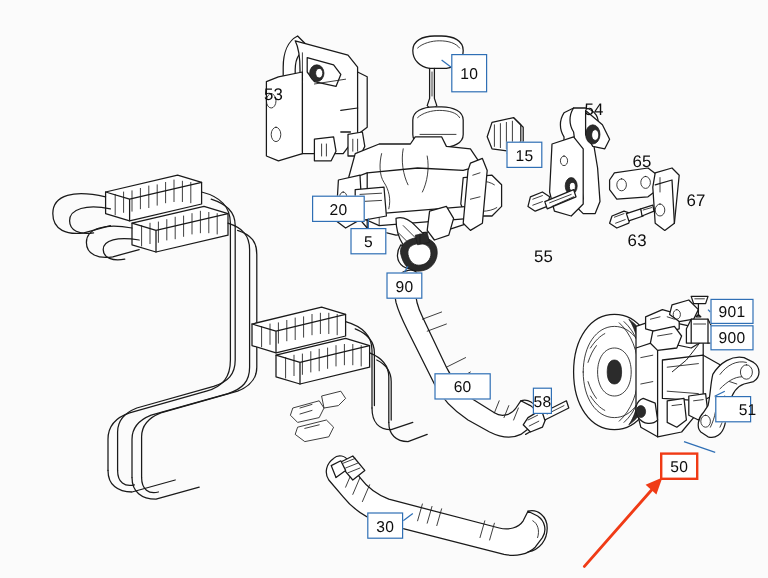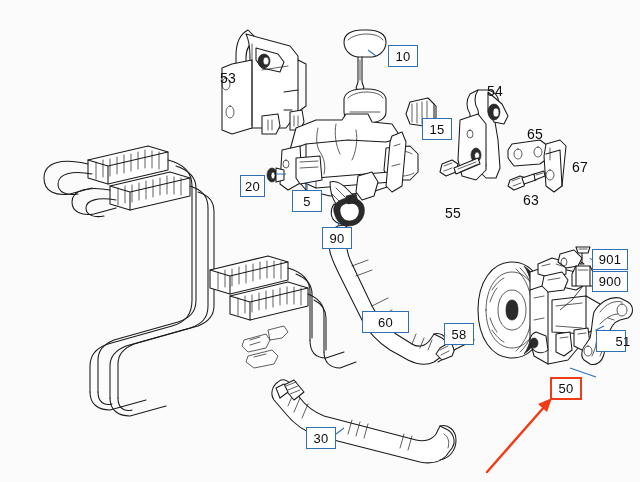--- a/index.html
+++ b/index.html
@@ -378,32 +378,32 @@
 
     <g>
       <path d="M487,472 L545,406" fill="none" stroke="#f03b16" stroke-width="2.4" stroke-linecap="round"></path>
       <path d="M552,398 L538,404 L547,412 Z" fill="#f03b16"></path>
     </g>
 
   </svg>
 
   <div id="label-layer">
       <div class="callout plain" style="left: 215px; top: 69px; width: 26px; height: 18px;">53</div>
-      <div class="callout boxed" style="left: 376px; top: 45px; width: 30px; height: 22px; margin-left: 12px;">10</div>
+      <div class="callout boxed" style="left: 376px; top: 45px; width: 30px; height: 32px;">10</div>
       <div class="callout boxed" style="left: 422px; top: 118px; width: 30px; height: 22px;">15</div>
       <div class="callout plain" style="left: 482px; top: 82px; width: 26px; height: 18px;">54</div>
       <div class="callout plain" style="left: 522px; top: 125px; width: 26px; height: 18px;">65</div>
       <div class="callout plain" style="left: 567px; top: 158px; width: 26px; height: 18px;">67</div>
       <div class="callout plain" style="left: 440px; top: 204px; width: 26px; height: 18px;">55</div>
       <div class="callout plain" style="left: 518px; top: 191px; width: 26px; height: 18px;">63</div>
-      <div class="callout boxed" style="left: 240px; top: 163px; width: 25px; height: 22px; margin-top: 12px;">20</div>
+      <div class="callout boxed" style="left: 260px; top: 163px; width: 44px; height: 22px;">20</div>
       <div class="callout boxed" style="left: 292px; top: 190px; width: 30px; height: 22px;">5</div>
       <div class="callout boxed" style="left: 322px; top: 227px; width: 30px; height: 22px;">90</div>
       <div class="callout boxed" style="left: 362px; top: 311px; width: 47px; height: 22px;">60</div>
-      <div class="callout boxed" style="left: 444px; top: 323px; width: 30px; height: 22px;">58</div>
+      <div class="callout boxed" style="left: 444px; top: 323px; width: 16px; height: 22px;">58</div>
       <div class="callout boxed" style="left: 306px; top: 427px; width: 30px; height: 22px;">30</div>
       <div class="callout boxed" style="left: 592px; top: 249px; width: 36px; height: 21px;">901</div>
       <div class="callout boxed" style="left: 592px; top: 271px; width: 36px; height: 21px;">900</div>
       <div class="callout boxed" style="left: 596px; top: 330px; width: 30px; height: 22px; padding-left: 24px;">51</div>
       <div class="callout boxed-hl" style="left: 550px; top: 377px; width: 32px; height: 23px;">50</div>
     </div>
 
 </div>
 
 </body></html>

